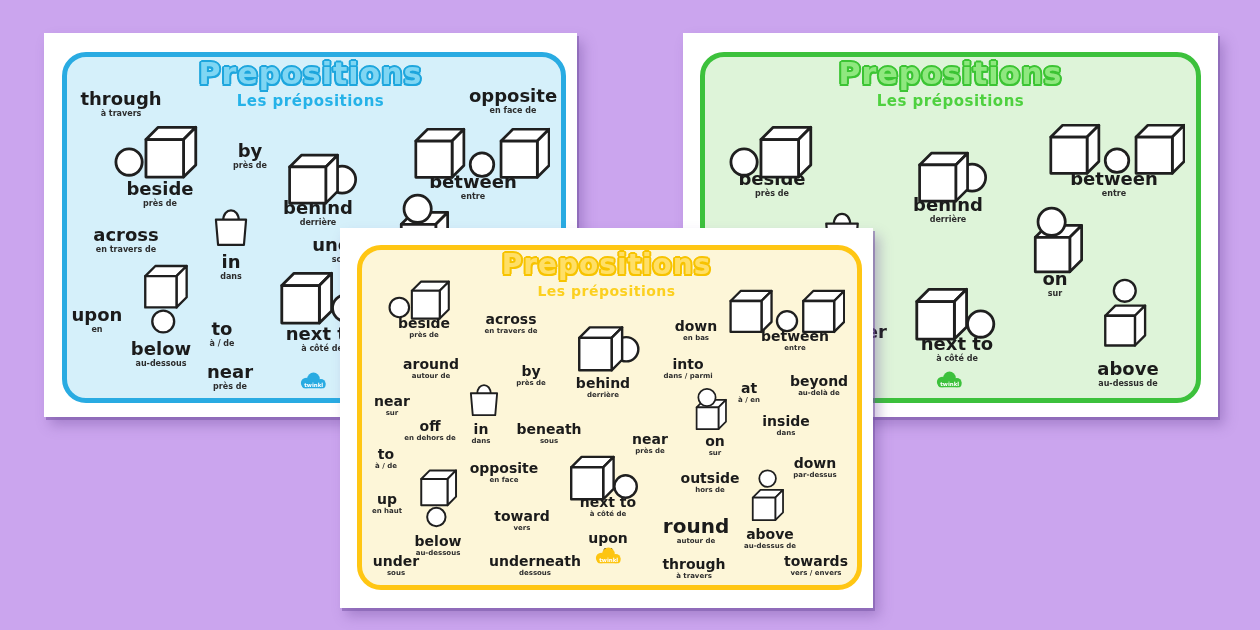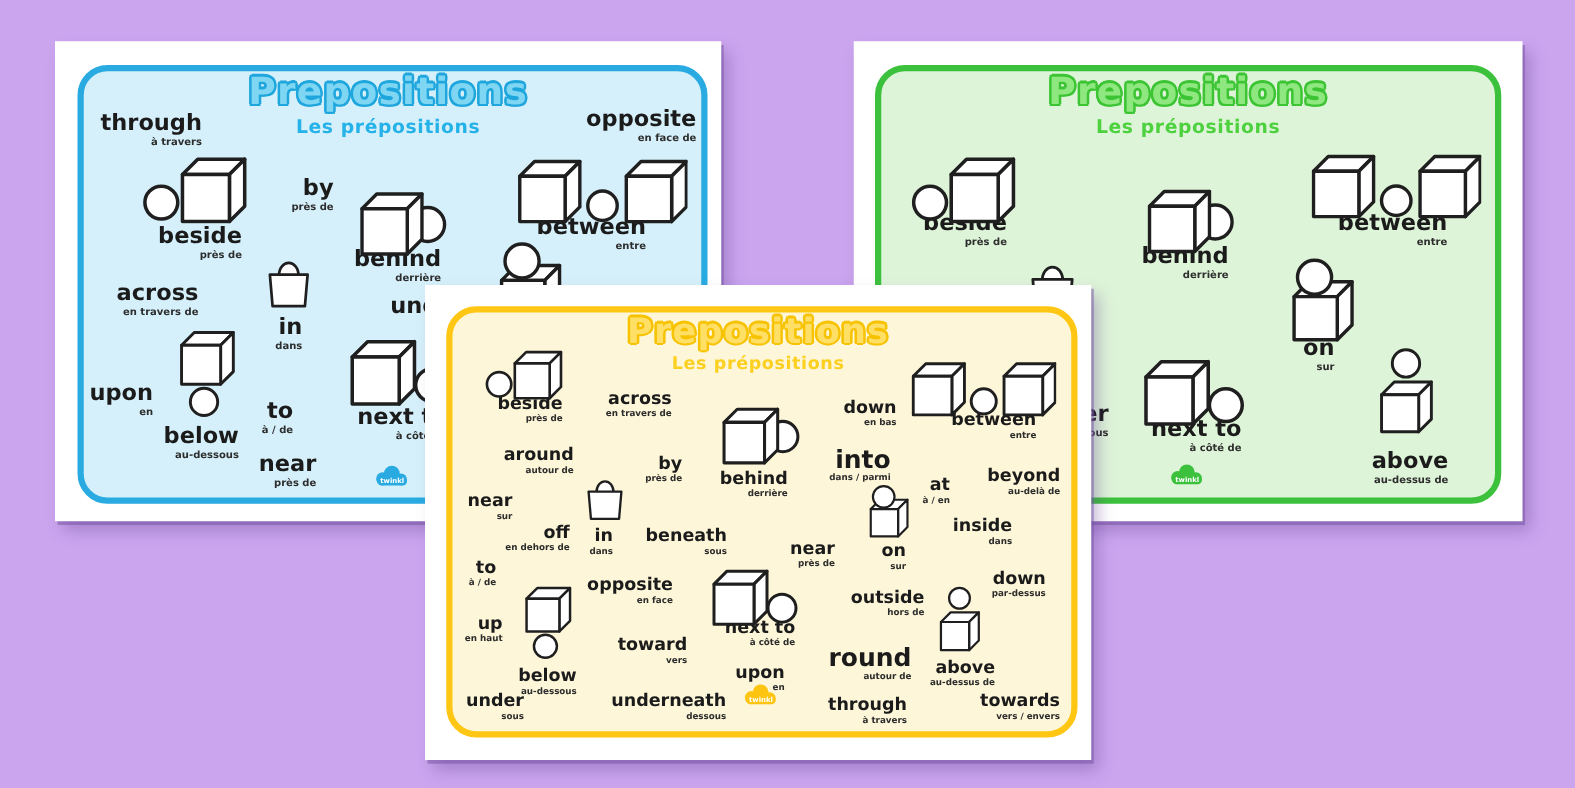--- a/index.html
+++ b/index.html
@@ -9,21 +9,21 @@
   }
   .poster{
     position:absolute;background:#ffffff;
     box-shadow:2px 3px 0 rgba(122,88,168,.55), 6px 8px 12px rgba(95,60,140,.35);
   }
   .mat{position:absolute;border-radius:24px;border-style:solid;border-width:5px}
   .content{position:absolute;inset:0}
   .titles{position:absolute;left:0;right:0;text-align:center;line-height:1}
   .title{font-weight:800;letter-spacing:1px}
   .subtitle{font-weight:800;margin-top:5px;letter-spacing:.5px}
-  .word{position:absolute;transform:translateX(-50%);text-align:right;line-height:1;white-space:nowrap}
+  .word{position:absolute;transform:translateX(-50%);text-align:center;line-height:1;white-space:nowrap}
   .word .en{font-weight:800;color:#1b1b1b}
   .word .fr{font-weight:700;margin-top:2px;color:#2d2d2d}
   .diagram{position:absolute}
   .diagram svg{display:block}
   .logo{position:absolute}
 </style>
 </head>
 <body style="background: rgb(203, 165, 238);">
 
 <div class="poster" style="left: 44px; top: 33px; width: 533px; height: 384px; z-index: 1;">
@@ -291,21 +291,21 @@
       </div>
       <div class="word" style="left: 91px; top: 129px;">
         <div class="en" style="font-size: 14px;">around</div>
         <div class="fr" style="font-size: 7px;">autour de</div>
       </div>
       <div class="word" style="left: 191px; top: 136px;">
         <div class="en" style="font-size: 14px;">by</div>
         <div class="fr" style="font-size: 7px;">près de</div>
       </div>
       <div class="word" style="left: 348px; top: 129px;">
-        <div class="en" style="font-size: 20px;">into</div>
+        <div class="en" style="font-size: 14px;">into</div>
         <div class="fr" style="font-size: 7px;">dans / parmi</div>
       </div>
       <div class="word" style="left: 479px; top: 146px;">
         <div class="en" style="font-size: 14px;">beyond</div>
         <div class="fr" style="font-size: 7px;">au-delà de</div>
       </div>
       <div class="word" style="left: 52px; top: 166px;">
         <div class="en" style="font-size: 14px;">near</div>
         <div class="fr" style="font-size: 7px;">sur</div>
       </div>

